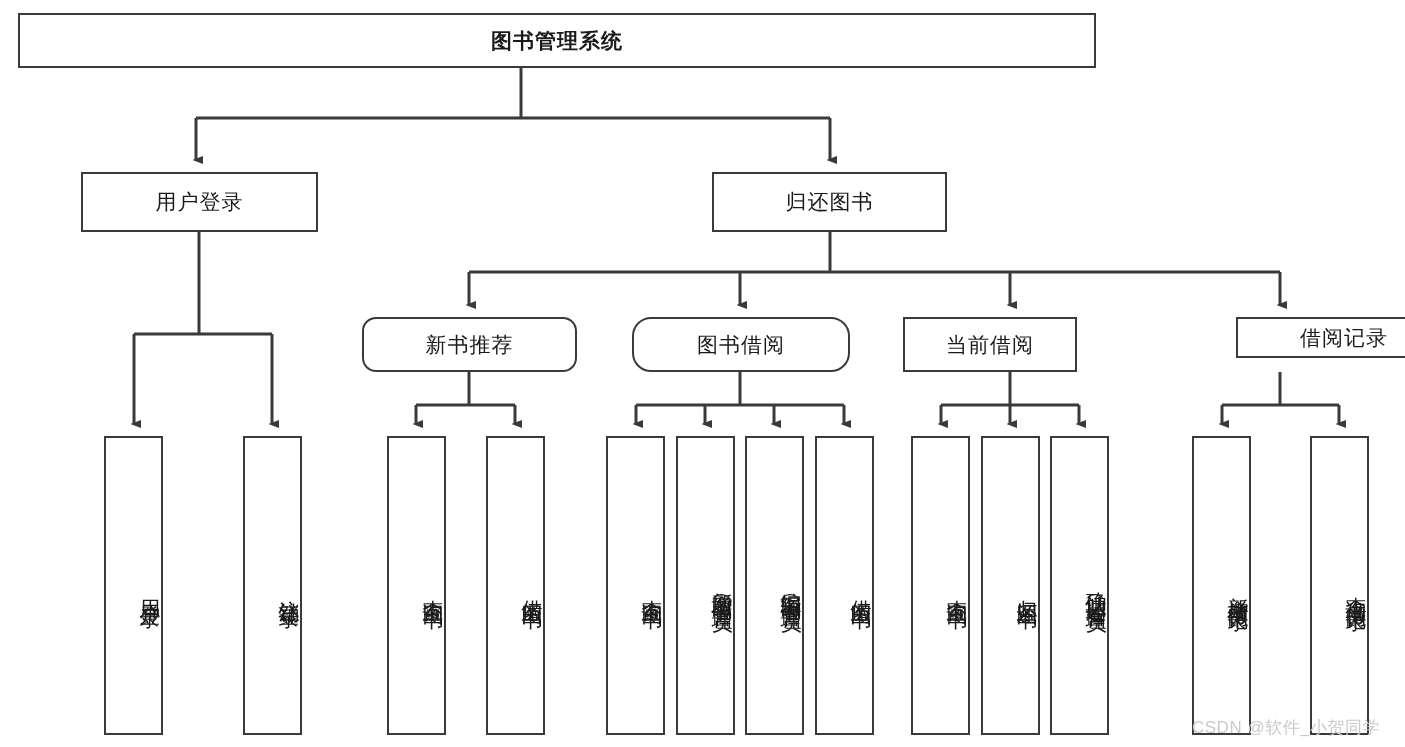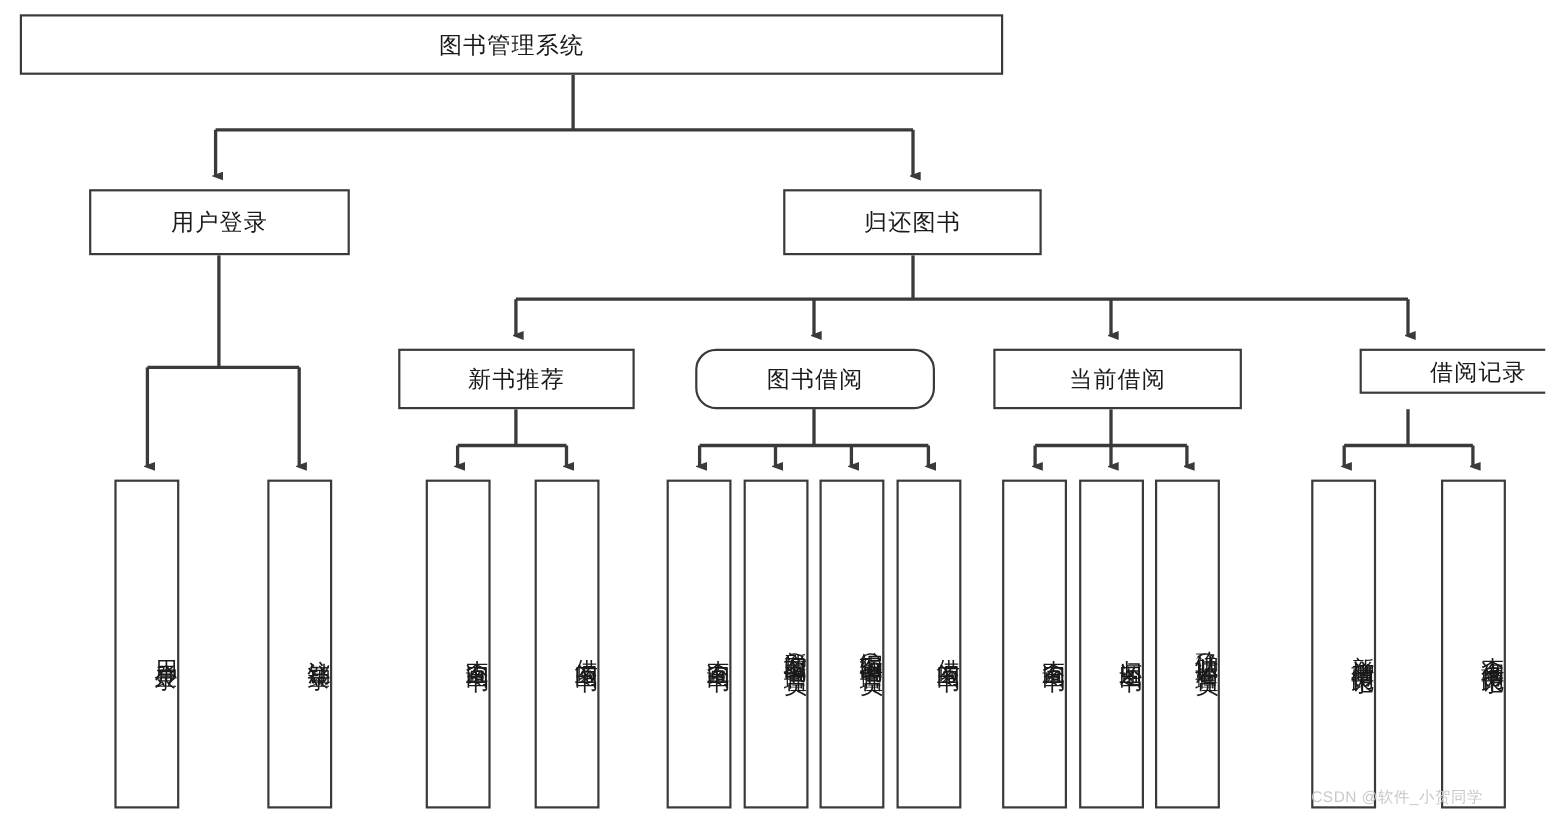--- a/index.html
+++ b/index.html
@@ -49,21 +49,21 @@
   }
   .node.vert .vtext {
     writing-mode: vertical-rl;
     text-orientation: upright;
     line-height: 1.05;
     white-space: nowrap;
   }
   .watermark {
     position: absolute;
     color: #c9c9c9;
-    font-size: 14px;
+    font-size: 17px;
     white-space: nowrap;
     letter-spacing: 0.5px;
   }
 </style>
 </head>
 <body>
 
 <div id="canvas">
 
   <svg id="wires" viewBox="0 0 1405 747" xmlns="http://www.w3.org/2000/svg">
@@ -121,38 +121,38 @@
     </g>
 
     <g stroke="#3a3a3a" stroke-width="3" fill="none">
       <path d="M1280,372 L1280,405"></path>
       <path d="M1222,405 L1339,405"></path>
       <path d="M1222,405 L1222,424" marker-end="url(#arrow)"></path>
       <path d="M1339,405 L1339,424" marker-end="url(#arrow)"></path>
     </g>
   </svg>
 
-  <div class="node horiz" style="left:18px; top:13px; width:894px; height:55px;">
+  <div class="node horiz" style="left:18px; top:13px; width:1078px; height:55px;font-weight:bold;">
     <span>图书管理系统</span>
   </div>
 
   <div class="node horiz" style="left:81px; top:172px; width:237px; height:60px;">
     <span>用户登录</span>
   </div>
   <div class="node horiz" style="left:712px; top:172px; width:235px; height:60px;">
     <span>归还图书</span>
   </div>
 
-  <div class="node horiz" style="left:362px; top:317px; width:215px; height:55px;">
+  <div class="node horiz" style="left:362px; top:317px; width:215px; height:55px;border-radius:14px;">
     <span>新书推荐</span>
   </div>
   <div class="node horiz" style="left:632px; top:317px; width:218px; height:55px;border-radius:19px;">
     <span>图书借阅</span>
   </div>
-  <div class="node horiz" style="left:903px; top:317px; width:226px; height:55px;font-family:Liberation Mono, monospace;">
+  <div class="node horiz" style="left:903px; top:317px; width:174px; height:55px;font-family:Liberation Mono, monospace;">
     <span>当前借阅</span>
   </div>
   <div class="node horiz" style="left:1236px; top:317px; width:216px; height:41px;">
     <span>借阅记录</span>
   </div>
 
   <div class="node vert" style="left:104px; top:436px; width:59px; height:299px;">
     <span class="vtext">用户登录</span>
   </div>
   <div class="node vert" style="left:243px; top:436px; width:59px; height:299px;">

